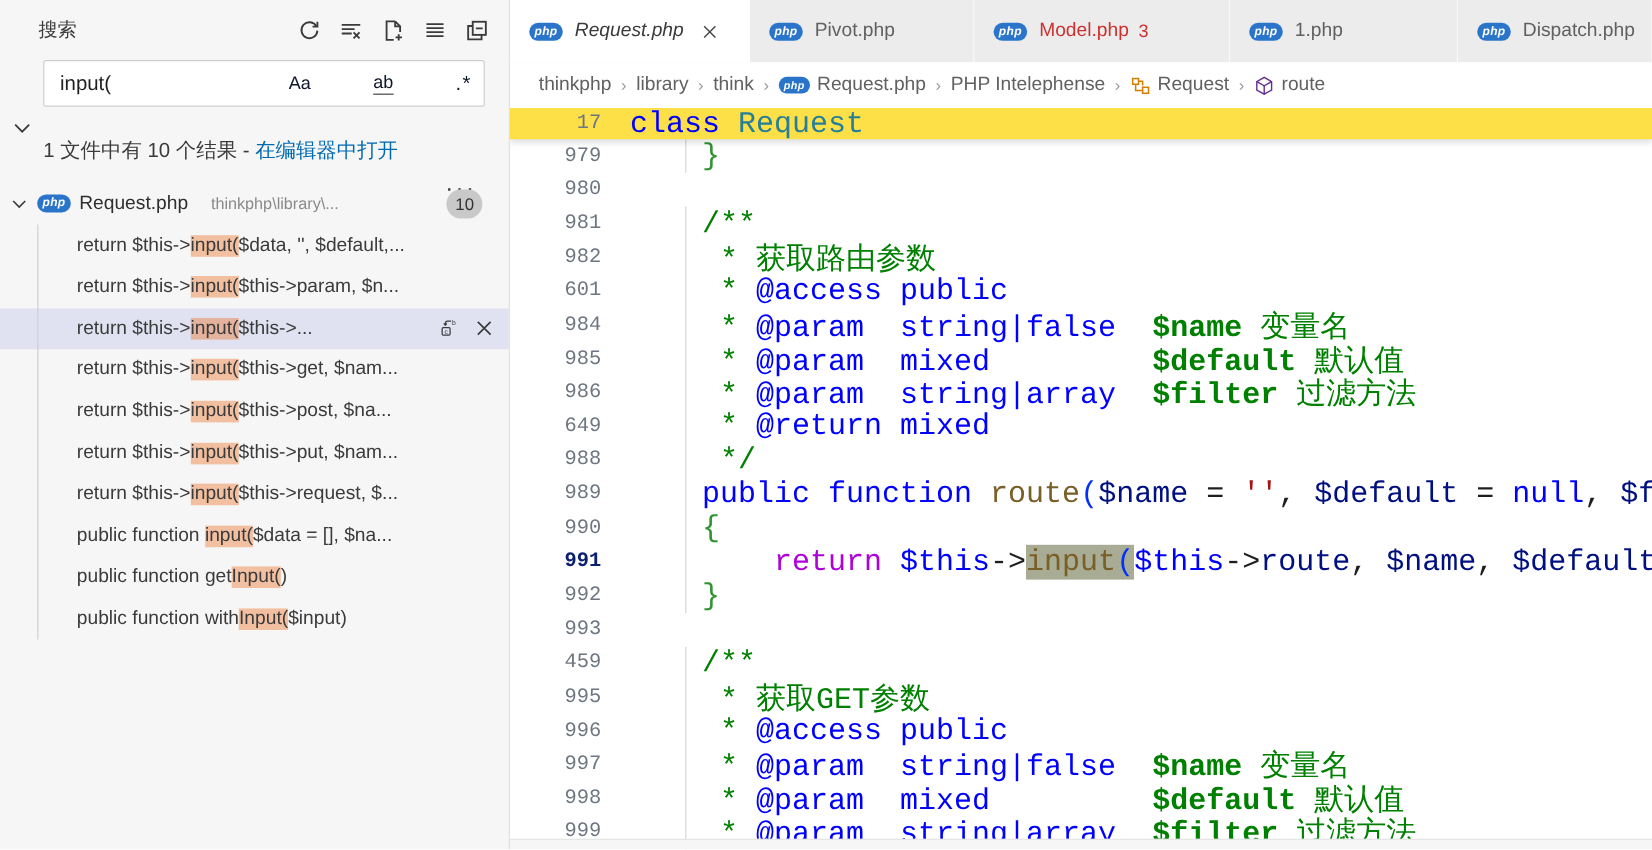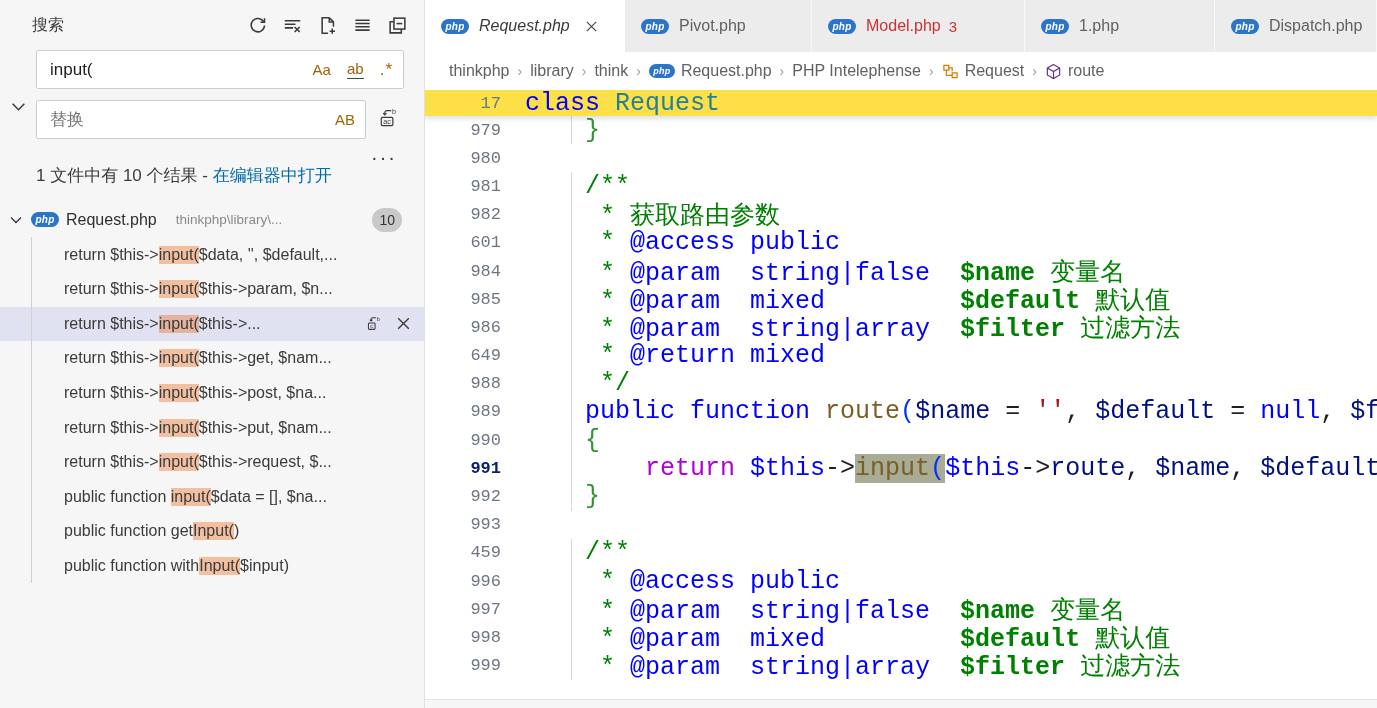--- a/index.html
+++ b/index.html
@@ -14,21 +14,21 @@
   .sb-tools { display:flex; gap:13px; }
   .sb-tool { width:22px; height:22px; display:flex; align-items:center; justify-content:center; color:#3b3b3b; background:none; border:none; cursor:pointer; }
   .sb-tool svg { width:19px; height:19px; }
   .toggle-replace { position:absolute; left:7px; top:97px; width:22px; height:22px; color:#3b3b3b; background:none; border:none; }
   .toggle-replace svg { width:17px; height:17px; }
   .inputs { margin:8px 20px 0 36px; }
   .inputbox { background:#fff; border:1px solid #cecece; border-radius:2px; height:39px; display:flex; align-items:center; padding:0 10px 0 13px; font-size:17px; color:#1f1f1f; }
   .inputbox.search { margin-bottom:11px; }
   .inputbox.replace { width:330px; }
   .ibx-icons { margin-left:auto; display:flex; gap:16px; align-items:center; color:#454545; font-size:15px; }
-  .opt { background:none; border:none; color:#a16207; font-size:15px; cursor:pointer; font-family:inherit; }
+  .opt { background:none; border:none; color:#0f172a; font-size:15px; cursor:pointer; font-family:inherit;margin-left:36px; }
   .opt.ww { border-bottom:1.5px solid #454545; padding-bottom:1px; }
   .opt.rx { font-size:17px; letter-spacing:1px; }
   .placeholder { color:#767676; }
   .replace-row { display:flex; align-items:center; gap:12px; }
   .replace-all-btn { background:none; border:none; color:#3b3b3b; }
   .replace-all-btn svg { width:22px; height:22px; }
   .more-dots { position:absolute; right:27px; top:152px; font-size:20px; letter-spacing:2px; color:#3b3b3b; background:none; border:none; line-height:10px; }
   .summary { margin:24px 36px 0 36px; font-size:17px; line-height:1.55; color:#3b3b3b; }
   .summary a { color:#006ab1; text-decoration:none; cursor:pointer; }
 
@@ -132,37 +132,20 @@
     </button>
 
     <div class="inputs">
       <div class="inputbox search">
         <span>input(</span>
         <span class="ibx-icons">
           <button class="opt">Aa</button>
           <button class="opt ww">ab</button>
           <button class="opt rx">.*</button>
         </span>
-      </div>
-      <div class="replace-row">
-        <div class="inputbox replace">
-          <span class="placeholder">替换</span>
-          <span class="ibx-icons">
-            <button class="opt">AB</button>
-          </span>
-        </div>
-        <button class="replace-all-btn">
-          <svg viewBox="0 0 20 20" fill="none" stroke="currentColor" stroke-width="1.1">
-            <path d="M12 3.2H8.2A2 2 0 0 0 6.2 5.2v1.6"></path>
-              <path d="M4.7 5.5 6.2 7.2 7.7 5.5"></path>
-            <text x="12.8" y="6.5" font-size="6.5" stroke="none" fill="currentColor">b</text>
-            <rect x="3" y="9.5" width="10.5" height="7.5" rx="1"></rect>
-            <text x="4.8" y="15.6" font-size="6.5" stroke="none" fill="currentColor">ac</text>
-          </svg>
-        </button>
       </div>
     </div>
     <button class="more-dots">···</button>
 
     <div class="summary">
       <span>1 文件中有 10 个结果 - </span><a>在编辑器中打开</a>
     </div>
 
     <div class="results" id="results">
       <div class="file-row">
@@ -352,20 +335,25 @@
             <span class="ln">993</span>
             <span class="ctext"></span>
           </div>
           <div class="cl">
             <span class="iguide"></span>
             <span class="ln">459</span>
             <span class="ctext"><span class="pl">    </span><span class="c">/**</span></span>
           </div>
           <div class="cl">
             <span class="iguide"></span>
+            <span class="ln">995</span>
+            <span class="ctext"><span class="pl">     </span><span class="c">* 获取GET参数</span></span>
+          </div>
+          <div class="cl">
+            <span class="iguide"></span>
             <span class="ln">996</span>
             <span class="ctext"><span class="pl">     </span><span class="c">* </span><span class="ck">@access</span><span class="c"> </span><span class="ck">public</span></span>
           </div>
           <div class="cl">
             <span class="iguide"></span>
             <span class="ln">997</span>
             <span class="ctext"><span class="pl">     </span><span class="c">* </span><span class="ck">@param</span><span class="c">  </span><span class="ck">string|false</span><span class="c">  </span><span class="cv">$name</span><span class="c"> 变量名</span></span>
           </div>
           <div class="cl">
             <span class="iguide"></span>

